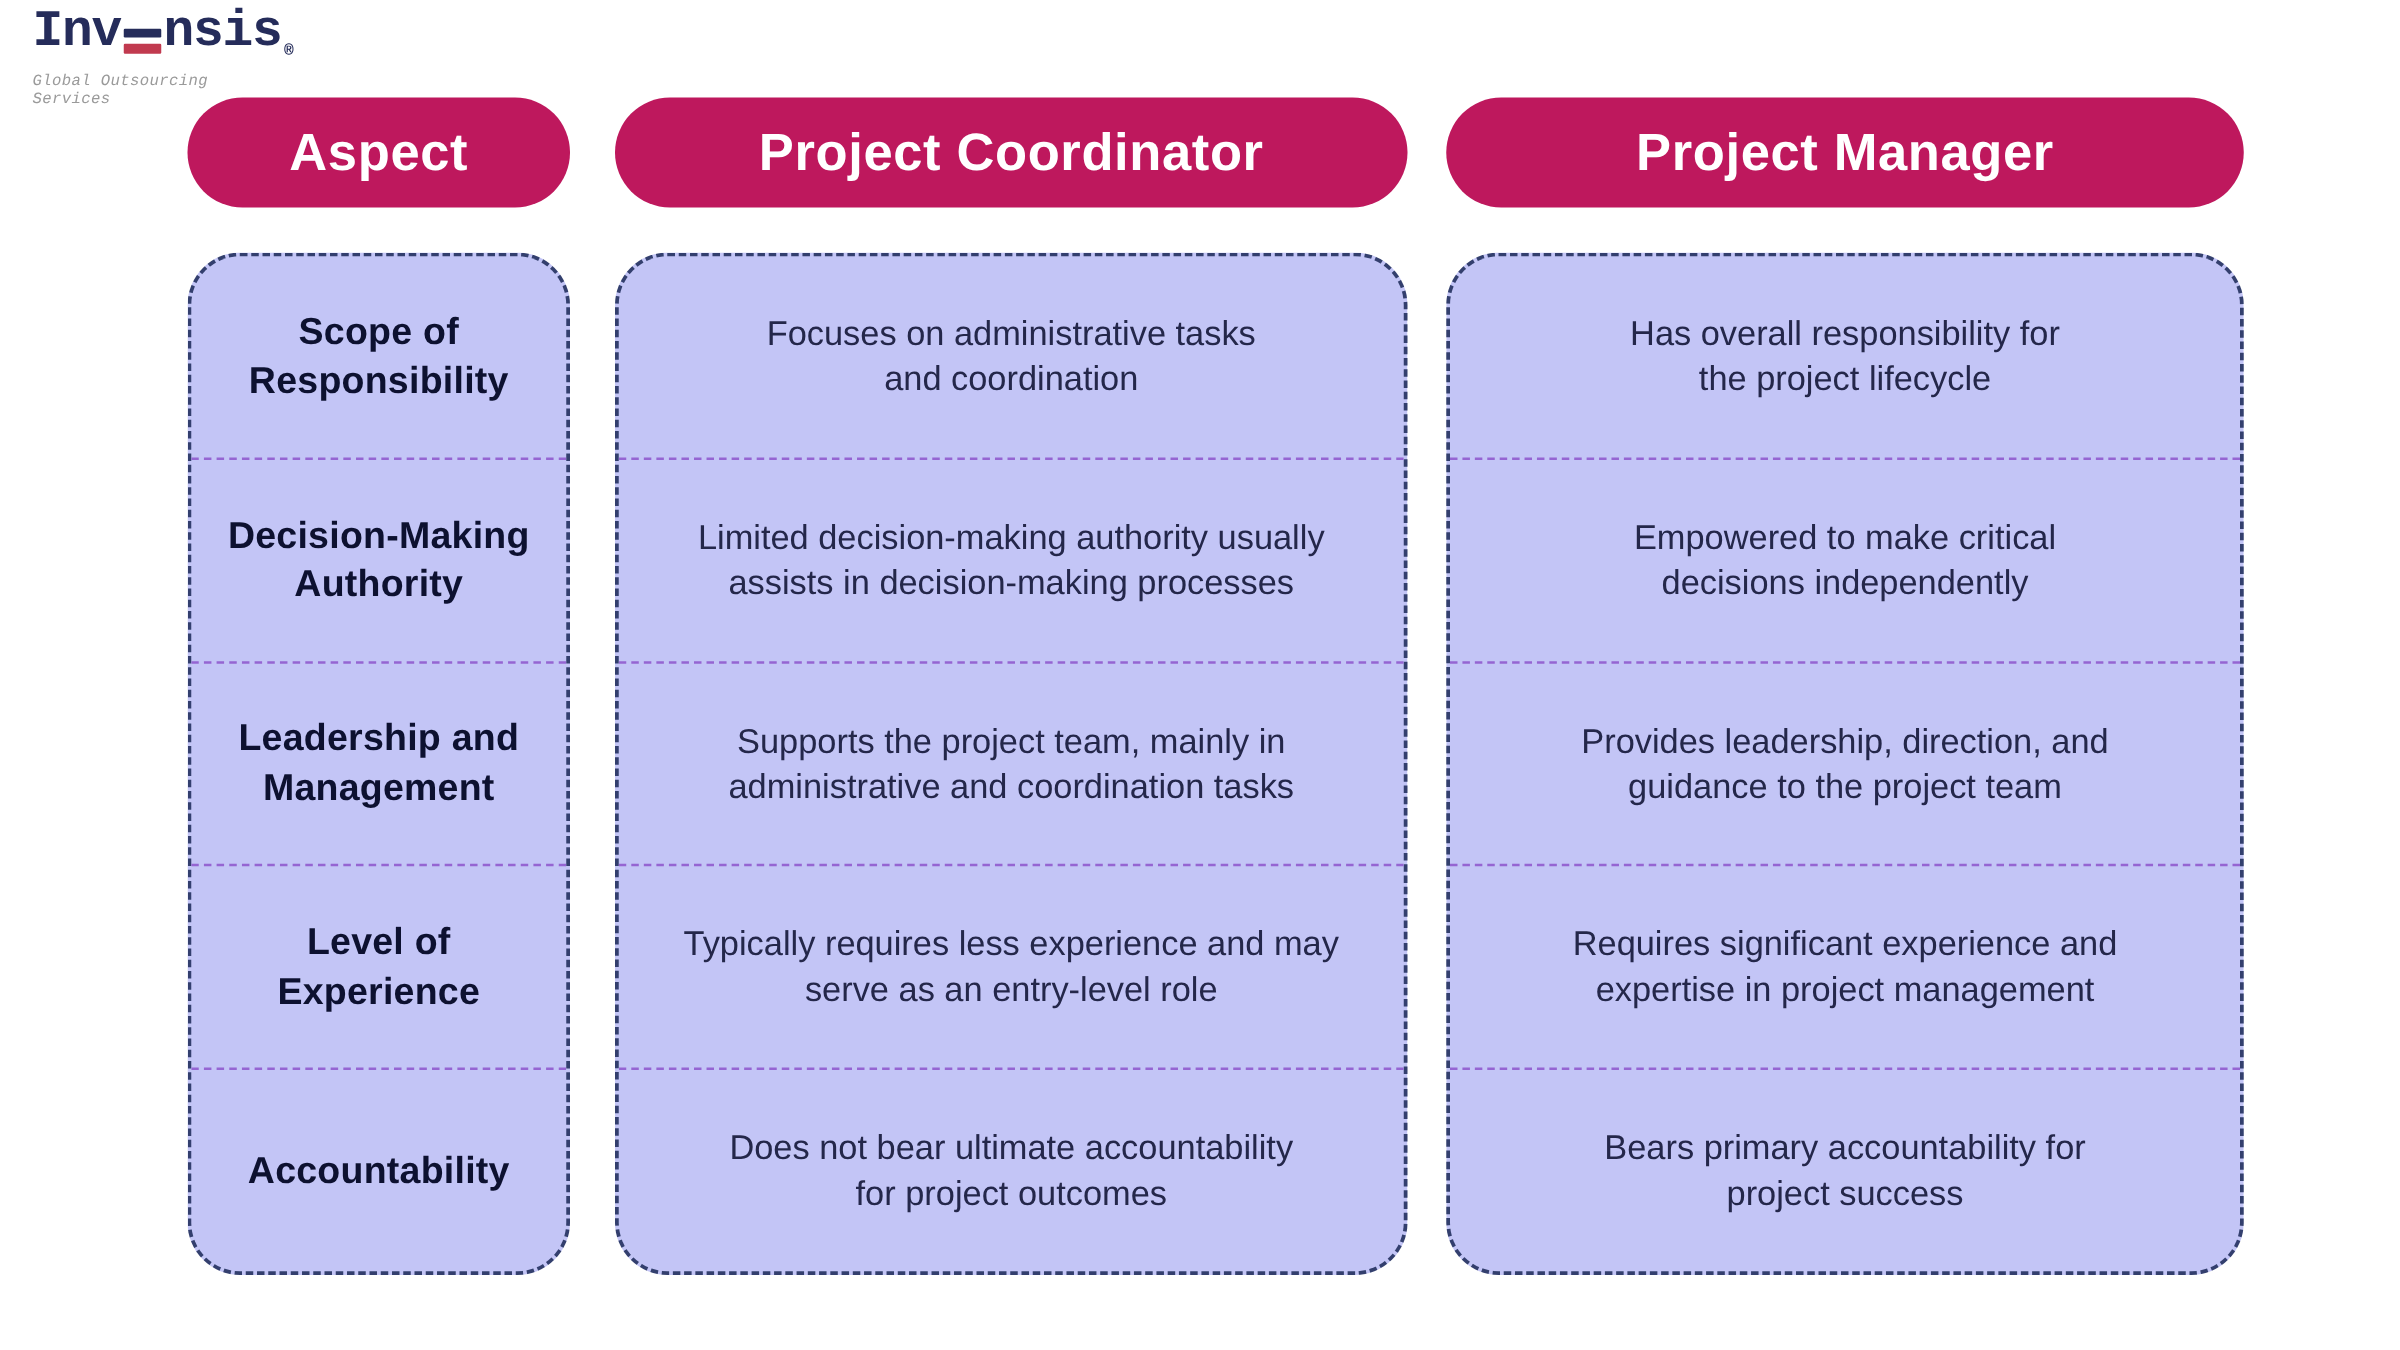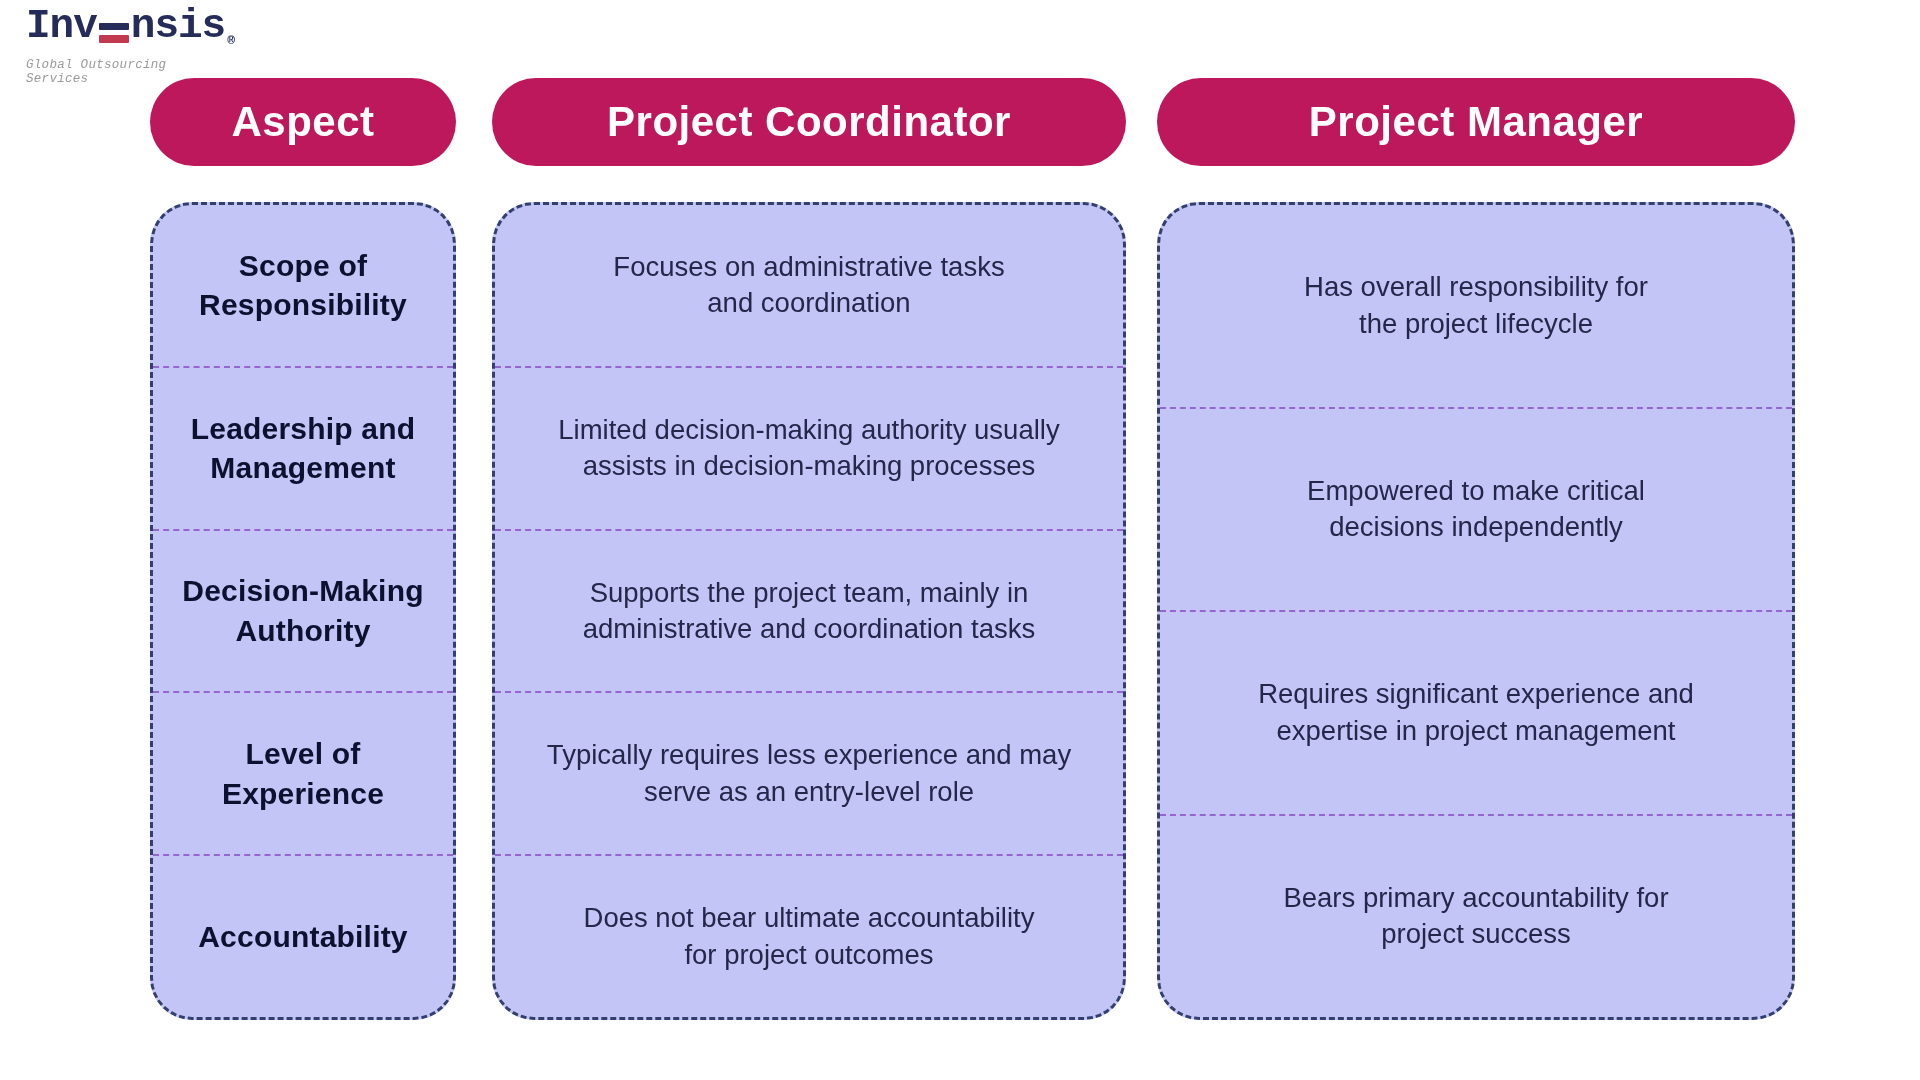--- a/index.html
+++ b/index.html
@@ -147,24 +147,24 @@
   <div class="pill pill-coord">
     <span>Project Coordinator</span>
   </div>
   <div class="pill pill-manager">
     <span>Project Manager</span>
   </div>
 
   <div class="col col-aspect">
     <div class="cell">Scope of
 Responsibility</div>
+    <div class="cell">Decision-Making
+Authority</div>
     <div class="cell">Leadership and
 Management</div>
-    <div class="cell">Decision-Making
-Authority</div>
     <div class="cell">Level of
 Experience</div>
     <div class="cell">Accountability</div>
   </div>
 
   <div class="col col-coord">
     <div class="cell">Focuses on administrative tasks
 and coordination</div>
     <div class="cell">Limited decision-making authority usually
 assists in decision-making processes</div>
@@ -174,20 +174,22 @@
 serve as an entry-level role</div>
     <div class="cell">Does not bear ultimate accountability
 for project outcomes</div>
   </div>
 
   <div class="col col-manager">
     <div class="cell">Has overall responsibility for
 the project lifecycle</div>
     <div class="cell">Empowered to make critical
 decisions independently</div>
+    <div class="cell">Provides leadership, direction, and
+guidance to the project team</div>
     <div class="cell">Requires significant experience and
 expertise in project management</div>
     <div class="cell">Bears primary accountability for
 project success</div>
   </div>
 
 
 </div>
 
 </body></html>

